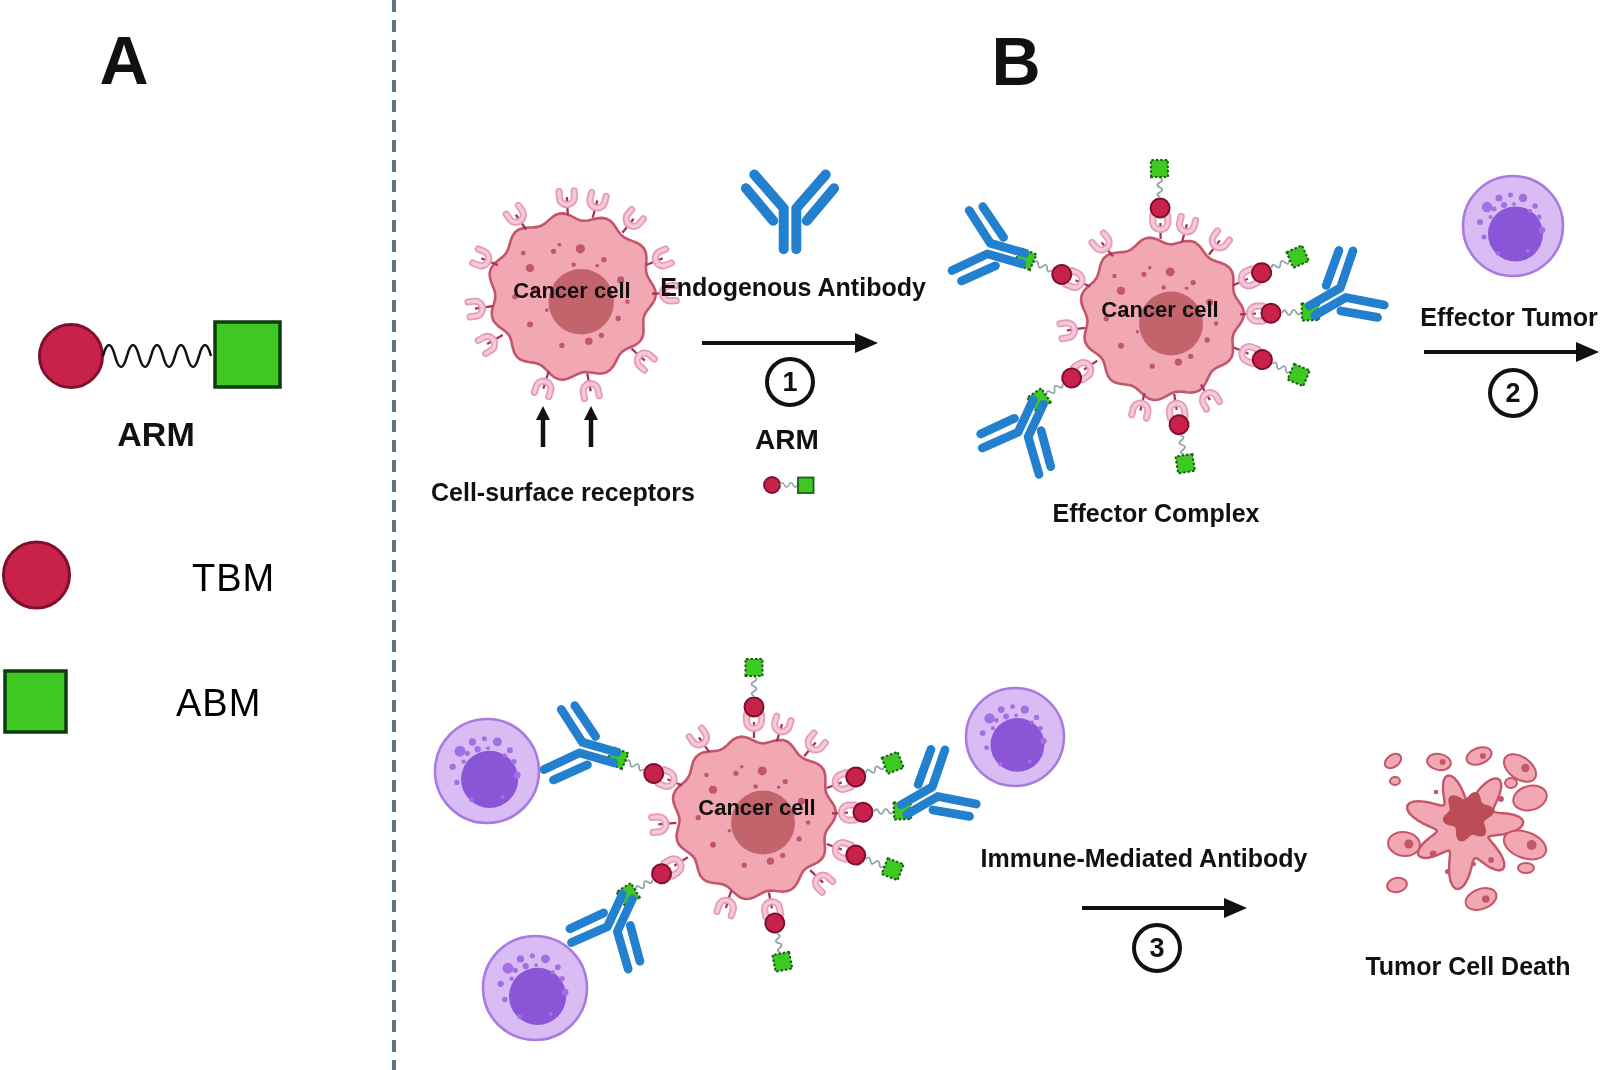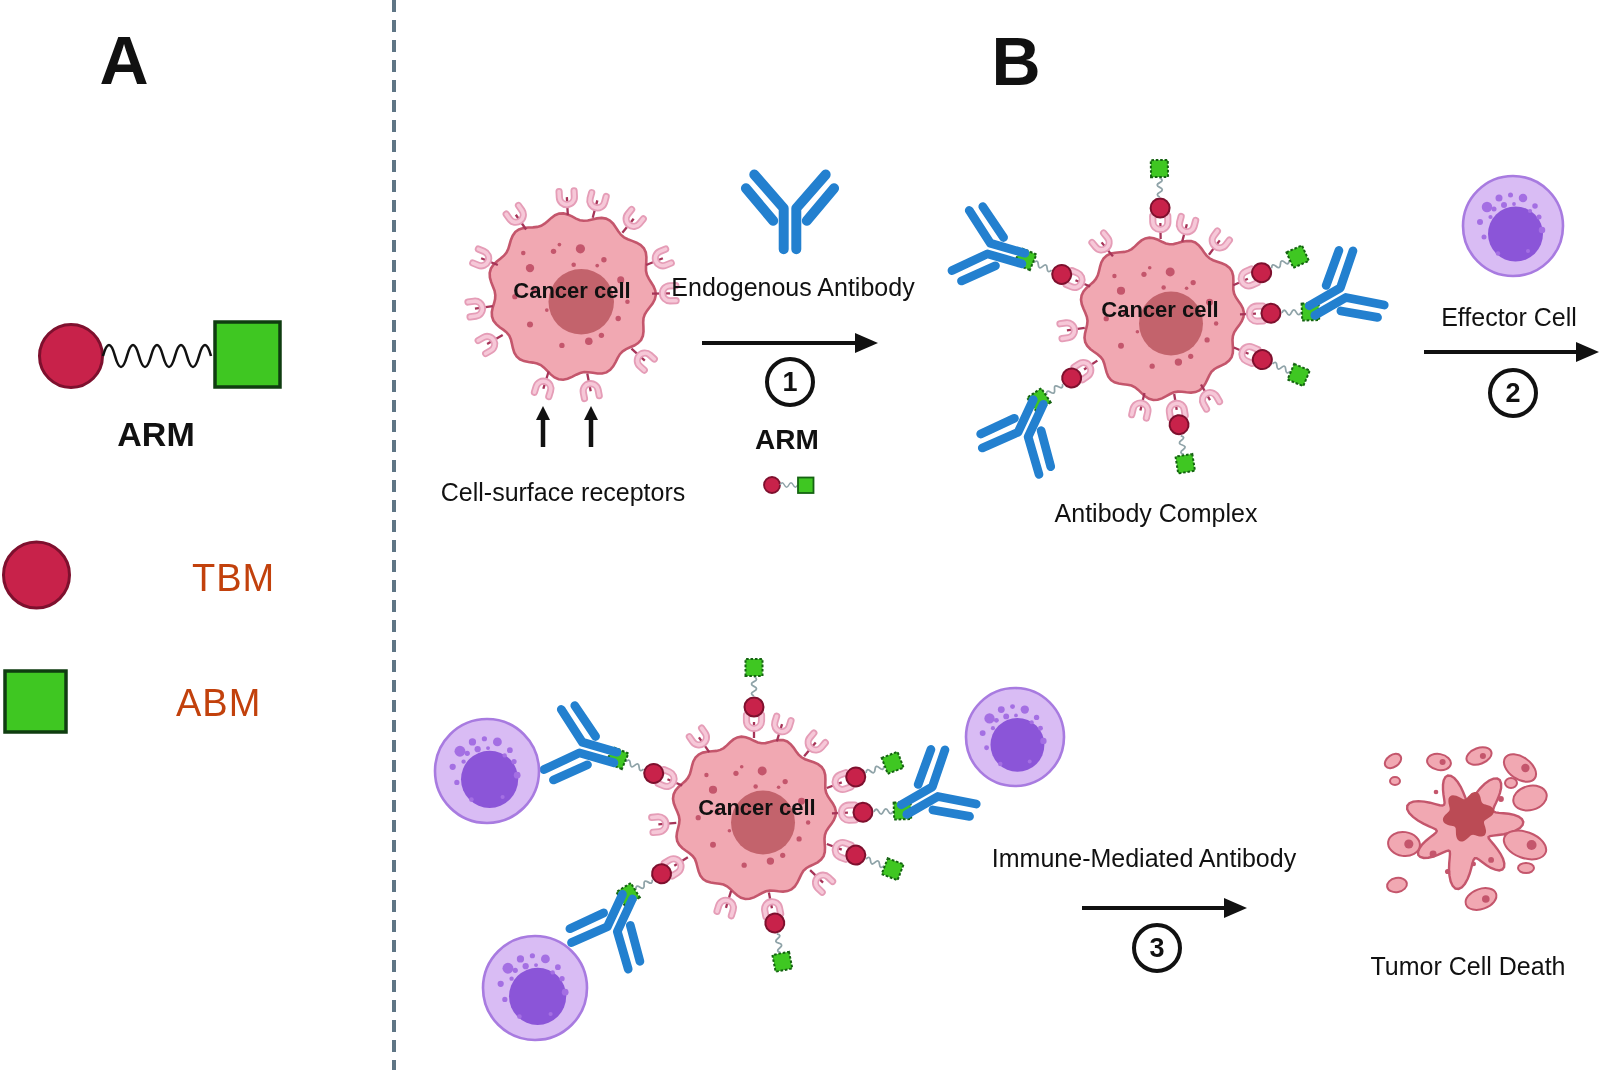--- a/index.html
+++ b/index.html
@@ -2,26 +2,26 @@
 <html><head>
 <meta charset="utf-8">
 <style>
   html,body{margin:0;padding:0}
   body{
     width:1605px;height:1070px;position:relative;background:#ffffff;overflow:hidden;
     font-family:"Liberation Sans","DejaVu Sans",sans-serif;color:#111;
   }
   #art{position:absolute;left:0;top:0}
   .lbl{position:absolute;transform:translate(-50%,-50%);white-space:nowrap;color:#111;line-height:1}
-  .lbl-left{position:absolute;transform:translateY(-50%);white-space:nowrap;color:#c2410c;line-height:1}
+  .lbl-left{position:absolute;transform:translateY(-50%);white-space:nowrap;color:#000000;line-height:1}
   .t-panel{font-size:68px;font-weight:700}
   .t-armbig{font-size:34px;font-weight:700}
   .t-legend{font-size:38px;font-weight:400;letter-spacing:1px}
   .t-cell{font-size:22px;font-weight:700}
-  .t-cap{font-size:25px;font-weight:400}
+  .t-cap{font-size:25px;font-weight:700}
   .t-armsmall{font-size:28px;font-weight:700}
   .step-circle{
     position:absolute;width:42px;height:42px;border:4px solid #111;border-radius:50%;
     transform:translate(-50%,-50%);display:flex;align-items:center;justify-content:center;
     font-size:27px;font-weight:600;background:#fff;
   }
 </style>
 </head>
 <body>
 
@@ -513,22 +513,22 @@
   <div class="lbl-left t-legend" style="left:192px;top:578px">TBM</div>
   <div class="lbl-left t-legend" style="left:176px;top:703px">ABM</div>
 
   <div class="lbl t-cell" style="left:572px;top:291px">Cancer cell</div>
   <div class="lbl t-cell" style="left:1160px;top:310px">Cancer cell</div>
   <div class="lbl t-cell" style="left:757px;top:808px">Cancer cell</div>
 
   <div class="lbl t-cap" style="left:793px;top:287px">Endogenous Antibody</div>
   <div class="lbl t-cap" style="left:563px;top:492px">Cell-surface receptors</div>
   <div class="lbl t-armsmall" style="left:787px;top:440px">ARM</div>
-  <div class="lbl t-cap" style="left:1156px;top:513px">Antibody Complex</div>
-  <div class="lbl t-cap" style="left:1509px;top:317px">Effector Cell</div>
+  <div class="lbl t-cap" style="left:1156px;top:513px">Effector Complex</div>
+  <div class="lbl t-cap" style="left:1509px;top:317px">Effector Tumor</div>
   <div class="lbl t-cap" style="left:1144px;top:858px">Immune-Mediated Antibody</div>
   <div class="lbl t-cap" style="left:1468px;top:966px">Tumor Cell Death</div>
 
   <div class="step-circle" style="left:790px;top:382px">
       <span>1</span>
     </div>
   <div class="step-circle" style="left:1513px;top:393px">
       <span>2</span>
     </div>
   <div class="step-circle" style="left:1157px;top:948px">

